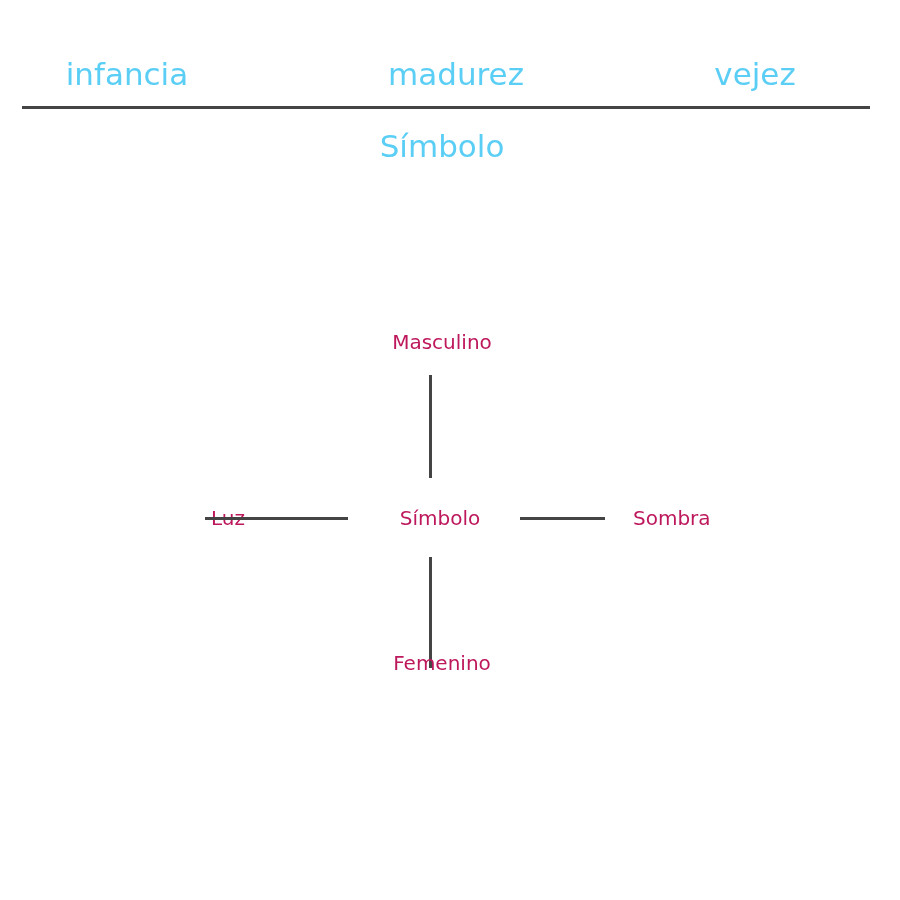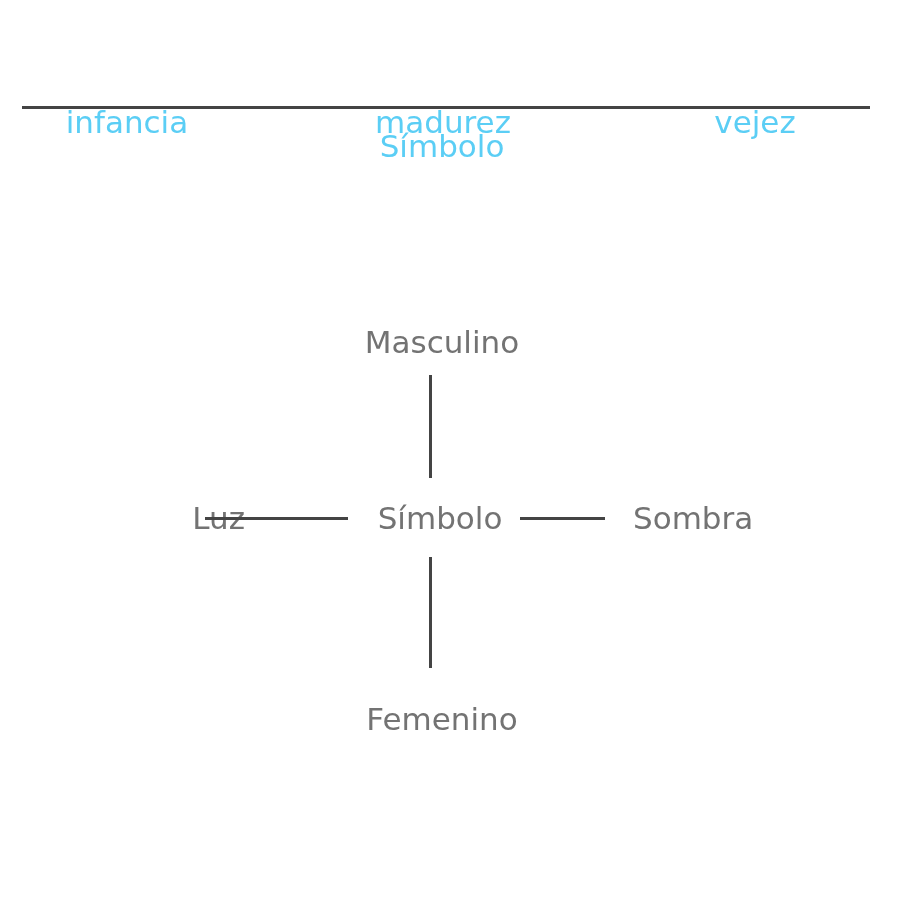--- a/index.html
+++ b/index.html
@@ -22,34 +22,33 @@
     height: 900px;
   }
 
   
   .header-labels {
     position: absolute;
     left: 0;
     top: 52px;
     width: 900px;
     height: 50px;
-    margin-top: 48px;
   }
   .hdr-label {
     position: absolute;
     top: 0;
     font-size: 31px;
     line-height: 44px;
     color: #5bcef5;
     white-space: nowrap;
     text-align: center;
     font-weight: 400;
   }
   .hdr-label.h0 { left: 27px;  width: 200px; }
-  .hdr-label.h1 { left: 343px; width: 200px; }
+  .hdr-label.h1 { left: 356px; width: 200px; }
   .hdr-label.h2 { left: 655px; width: 200px; text-align: center; }
 
   .header-rule {
     position: absolute;
     left: 22px;
     top: 106px;
     width: 848px;
     height: 3px;
     background: #444444;
   }
@@ -62,34 +61,34 @@
     font-size: 31px;
     line-height: 44px;
     color: #5bcef5;
     text-align: center;
     white-space: nowrap;
   }
 
   
   .node-label {
     position: absolute;
-    font-size: 31px;
+    font-size: 20px;
     line-height: 44px;
-    color: #737373;
+    color: #be185d;
     white-space: nowrap;
     text-align: center;
   }
   .node-top {
     left: 342px;
     top: 320px;
     width: 200px;
   }
   .node-bottom {
     left: 342px;
-    top: 697px;
+    top: 641px;
     width: 200px;
     text-align: center;
   }
   .node-center {
     left: 340px;
     top: 496px;
     width: 200px;
   }
   .node-left {
     left: 45px;

